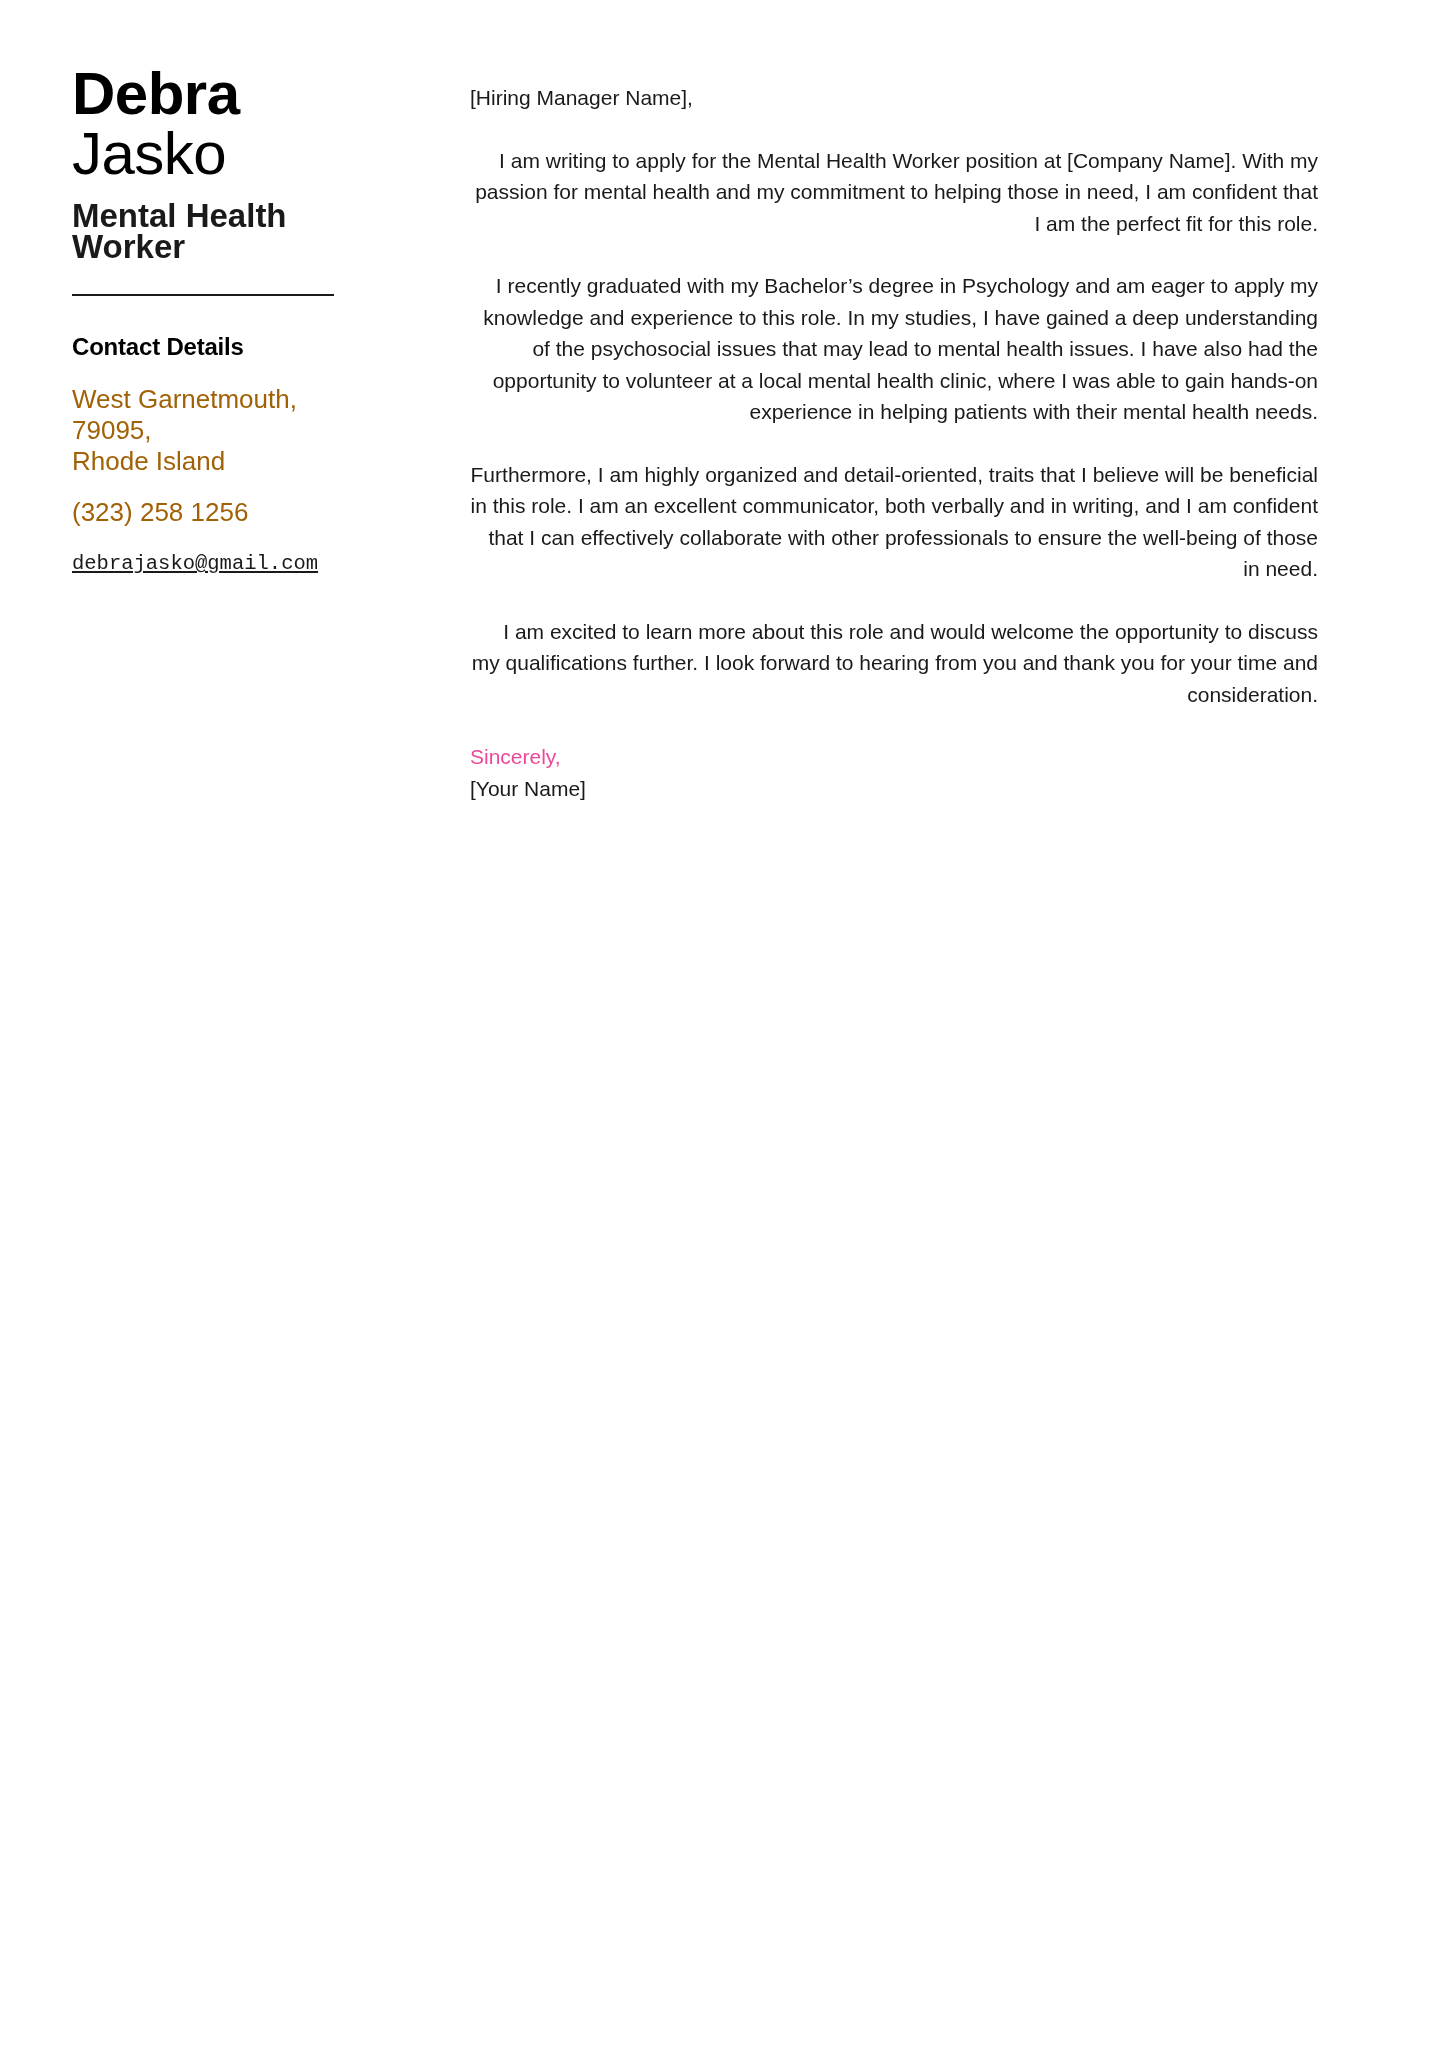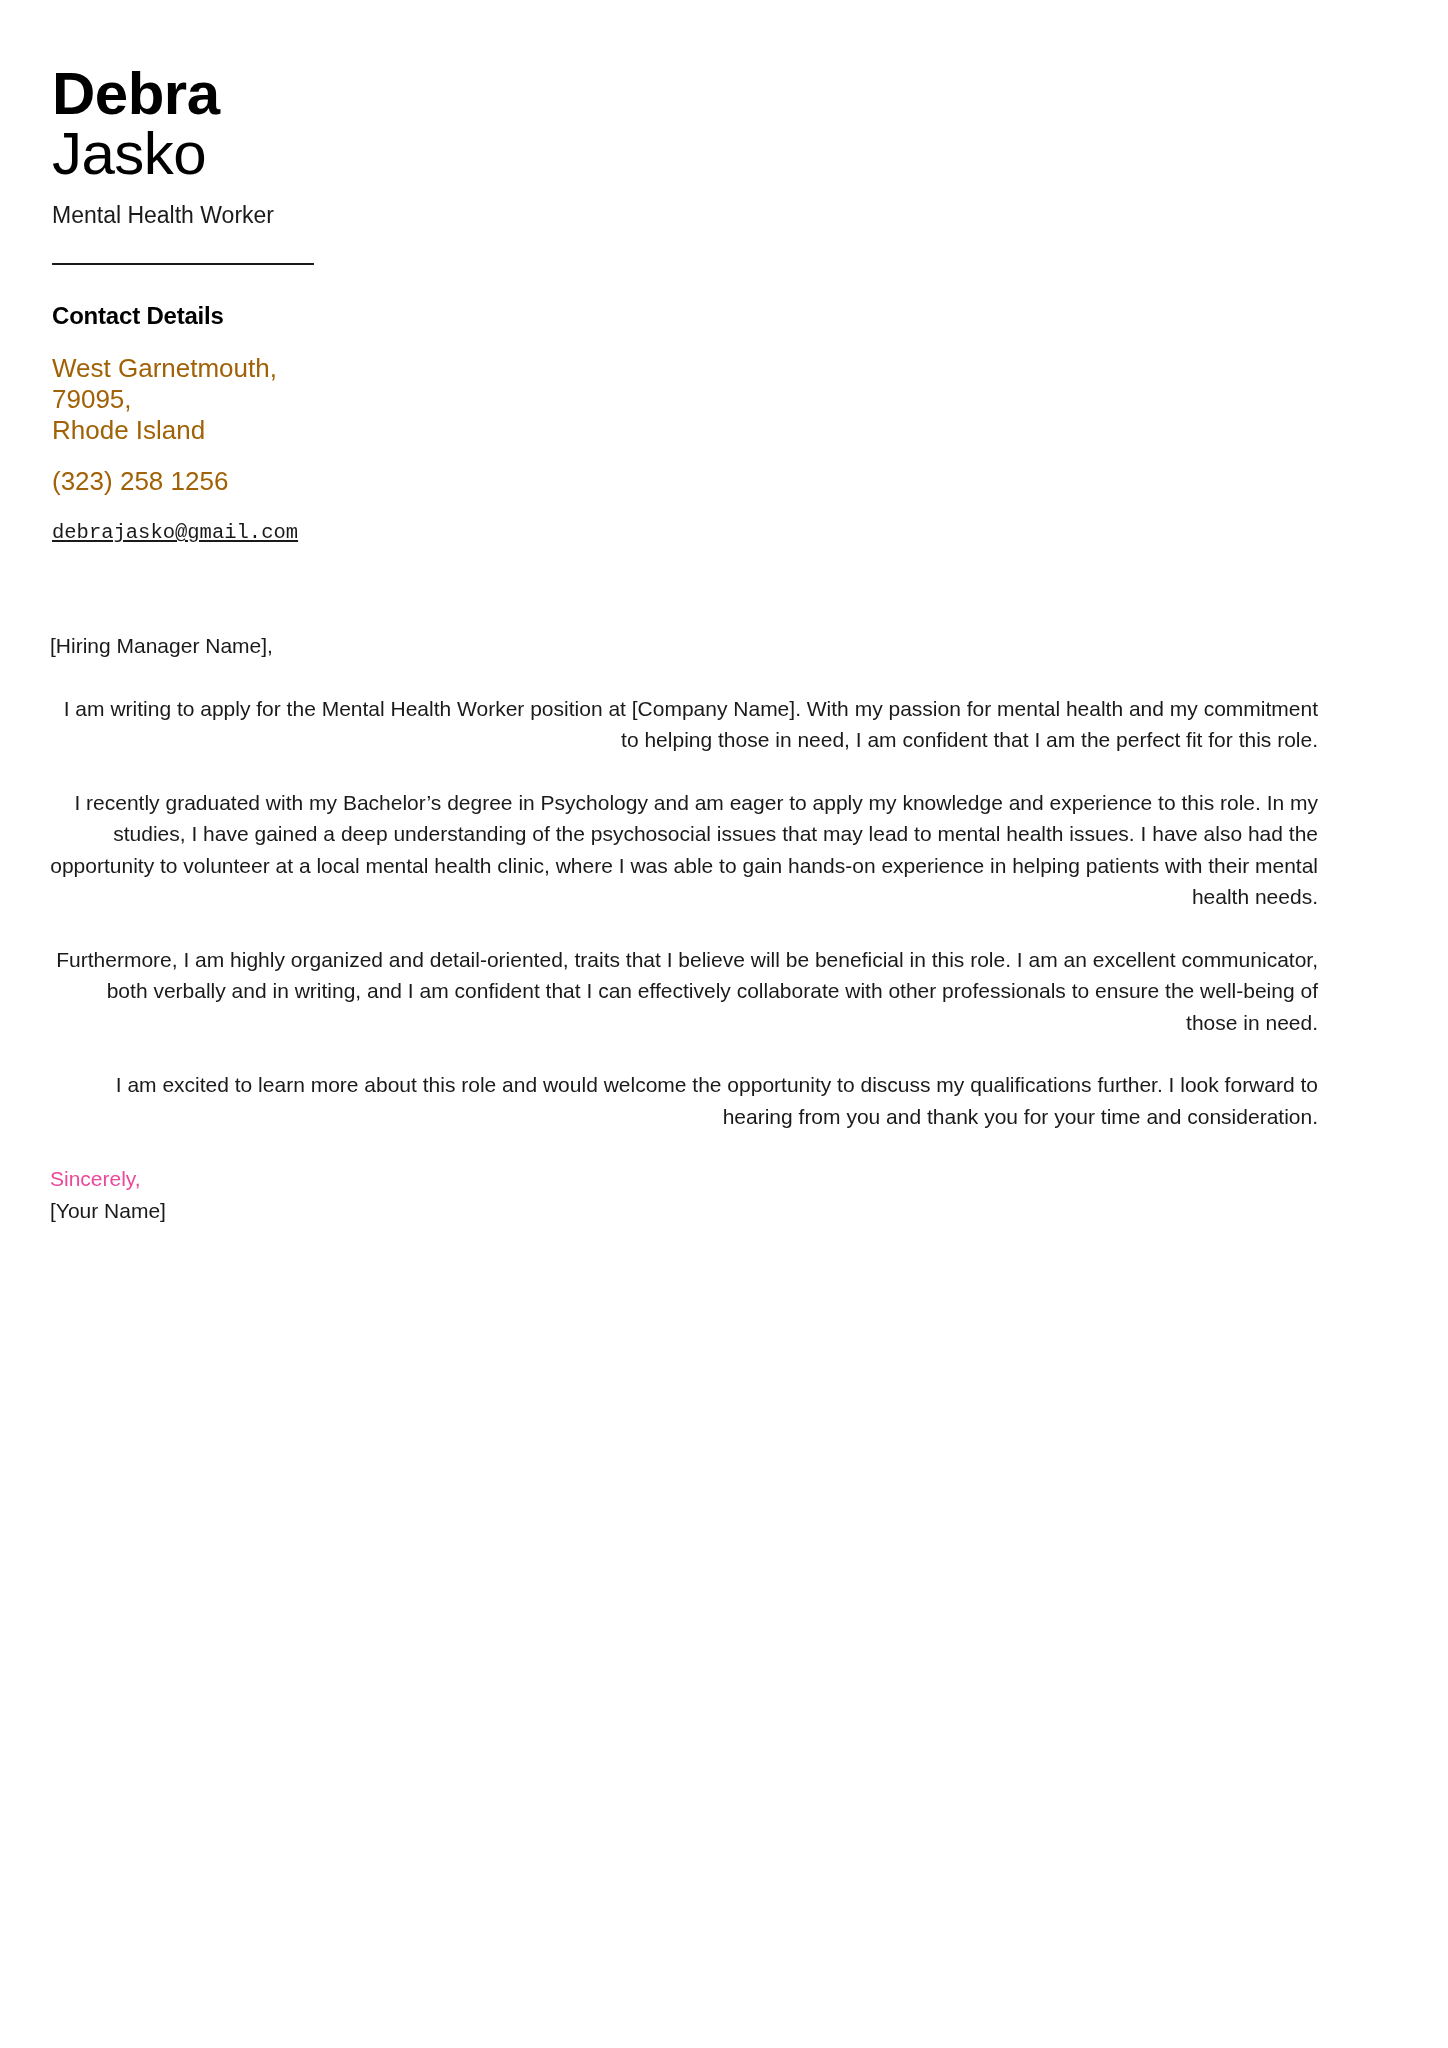--- a/index.html
+++ b/index.html
@@ -15,22 +15,22 @@
     position: relative;
     overflow: hidden;
   }
   .page {
     width: 1448px;
     height: 2048px;
     background: #ffffff;
     position: relative;
     box-sizing: border-box;
     display: flex;
-    flex-direction: column;
     align-items: flex-start;
+    padding-left: 20px;
   }
 
   
   .sidebar {
     width: 400px;
     padding-left: 52px;
     padding-top: 62px;
     box-sizing: border-box;
     flex: 0 0 400px;
   }
@@ -51,23 +51,23 @@
     display: block;
     font-size: 60px;
     line-height: 64px;
     font-weight: 300;
     letter-spacing: -0.5px;
     color: #000000;
     white-space: nowrap;
     margin-top: -4px;
   }
   .job-title {
-    font-size: 23px;
+    font-size: 33px;
     line-height: 31px;
-    font-weight: 400;
+    font-weight: 700;
     color: #1a1a1a;
     margin-top: 14px;
     max-width: 230px;
   }
   .divider {
     width: 262px;
     height: 0;
     border: 0;
     border-top: 2.5px solid #1a1a1a;
     margin: 32px 0 0 0;

